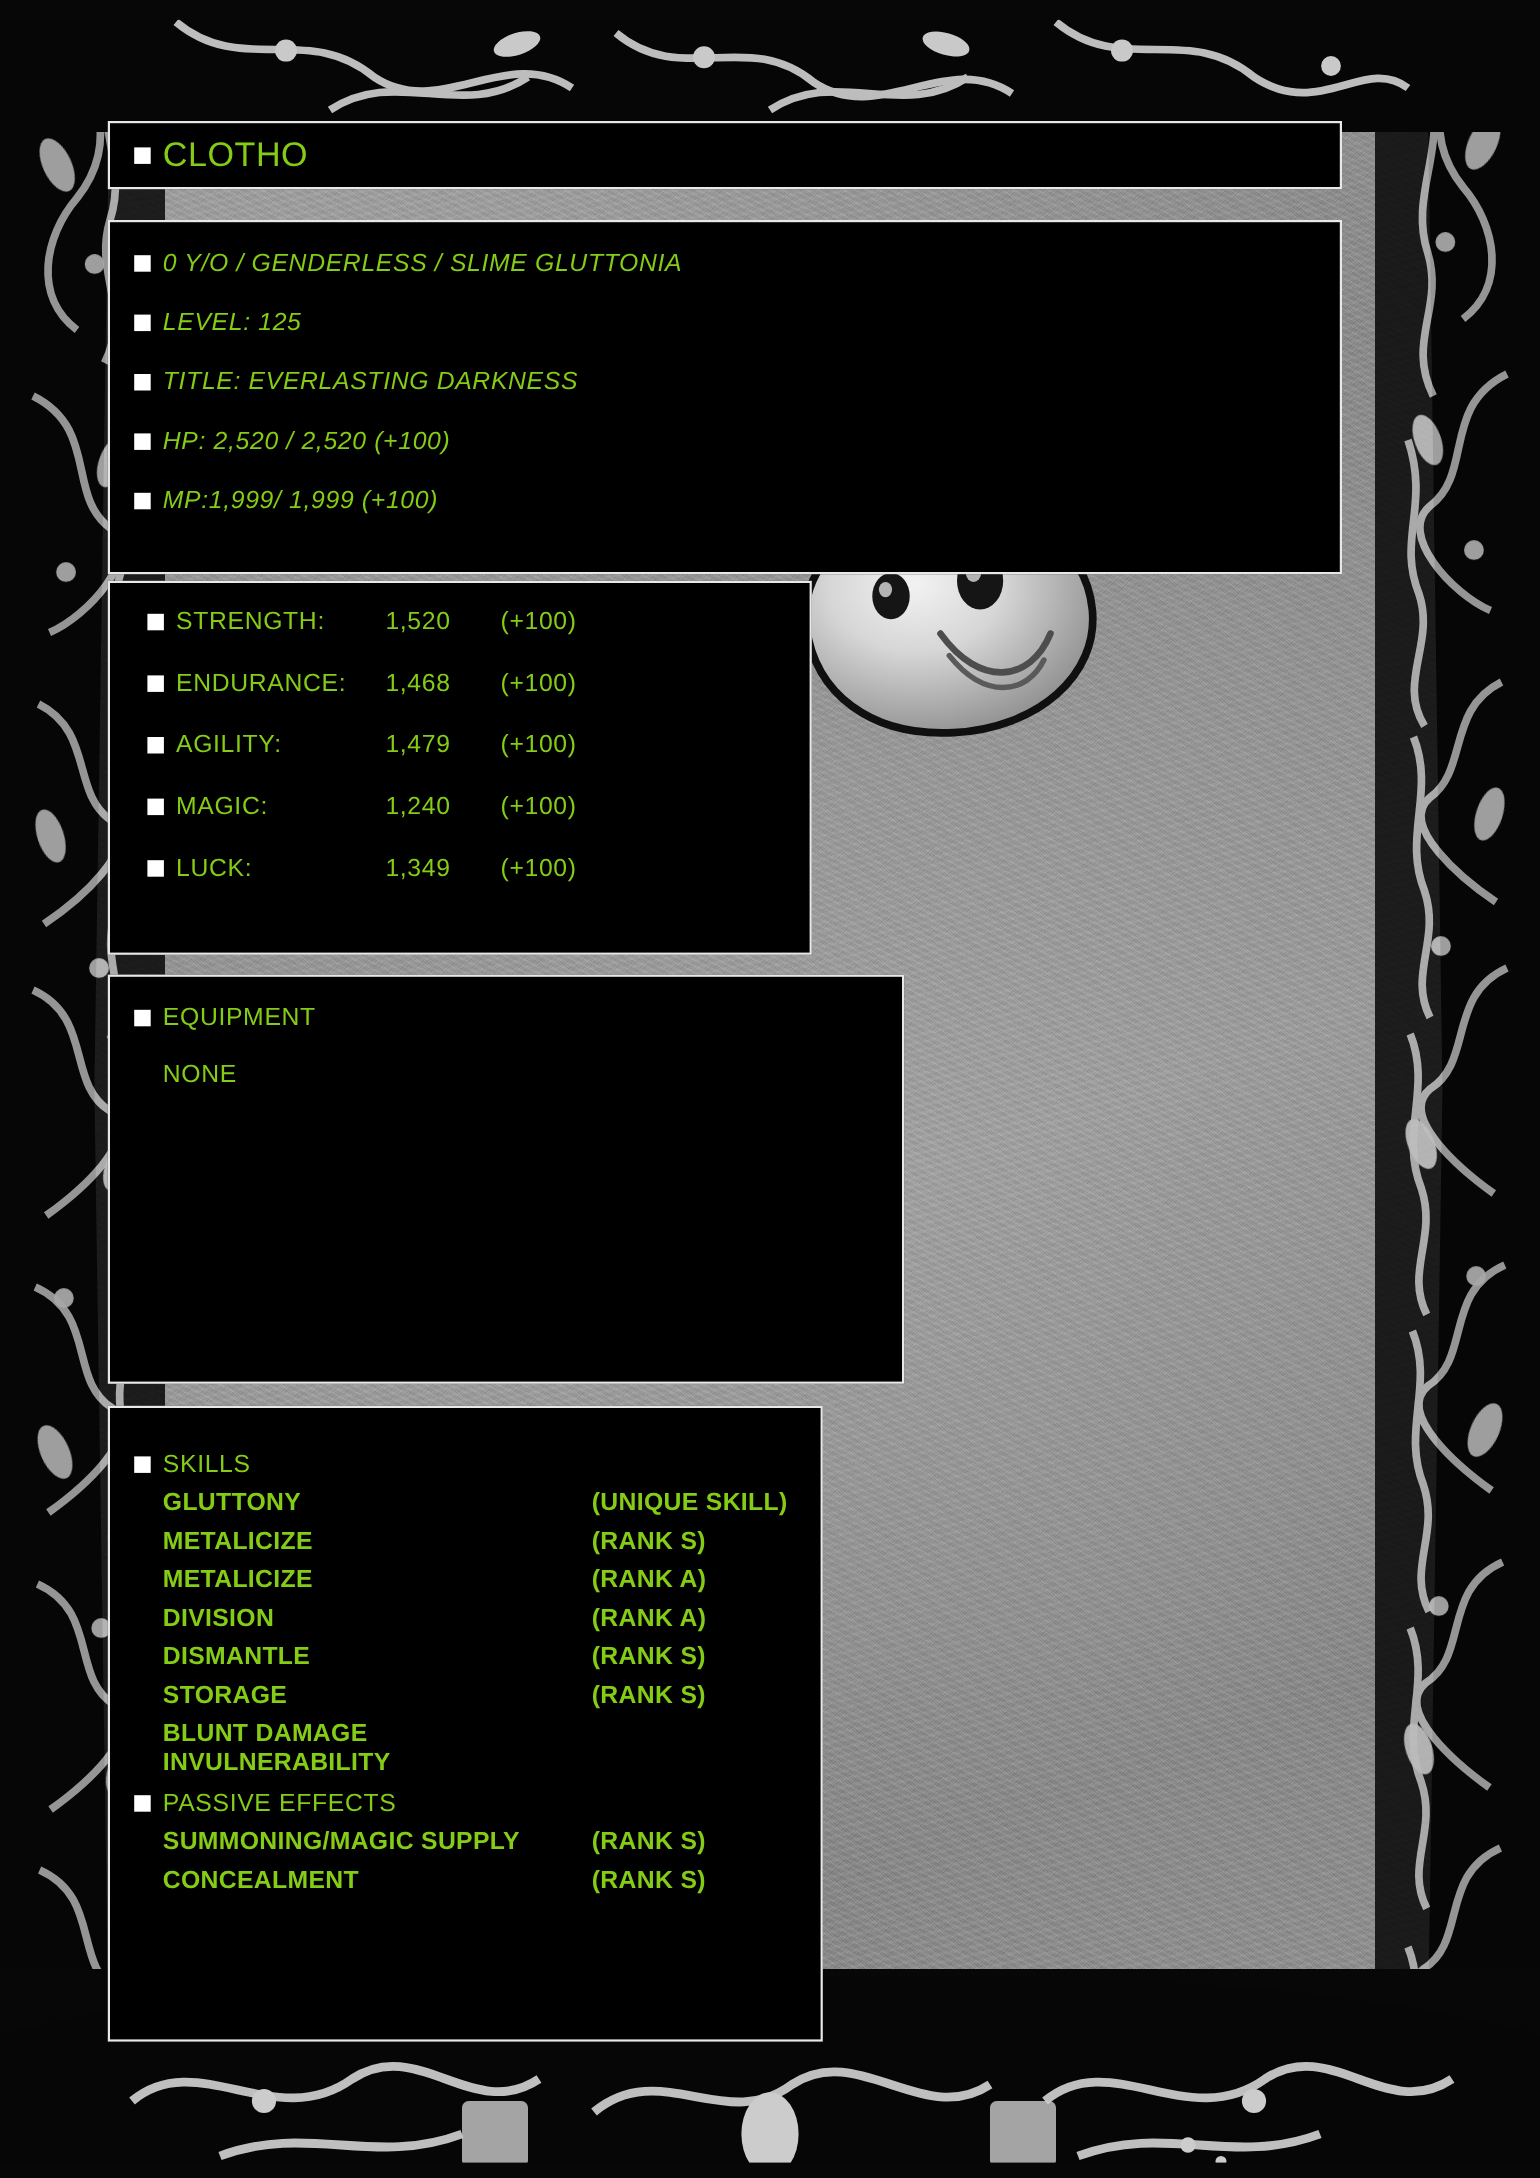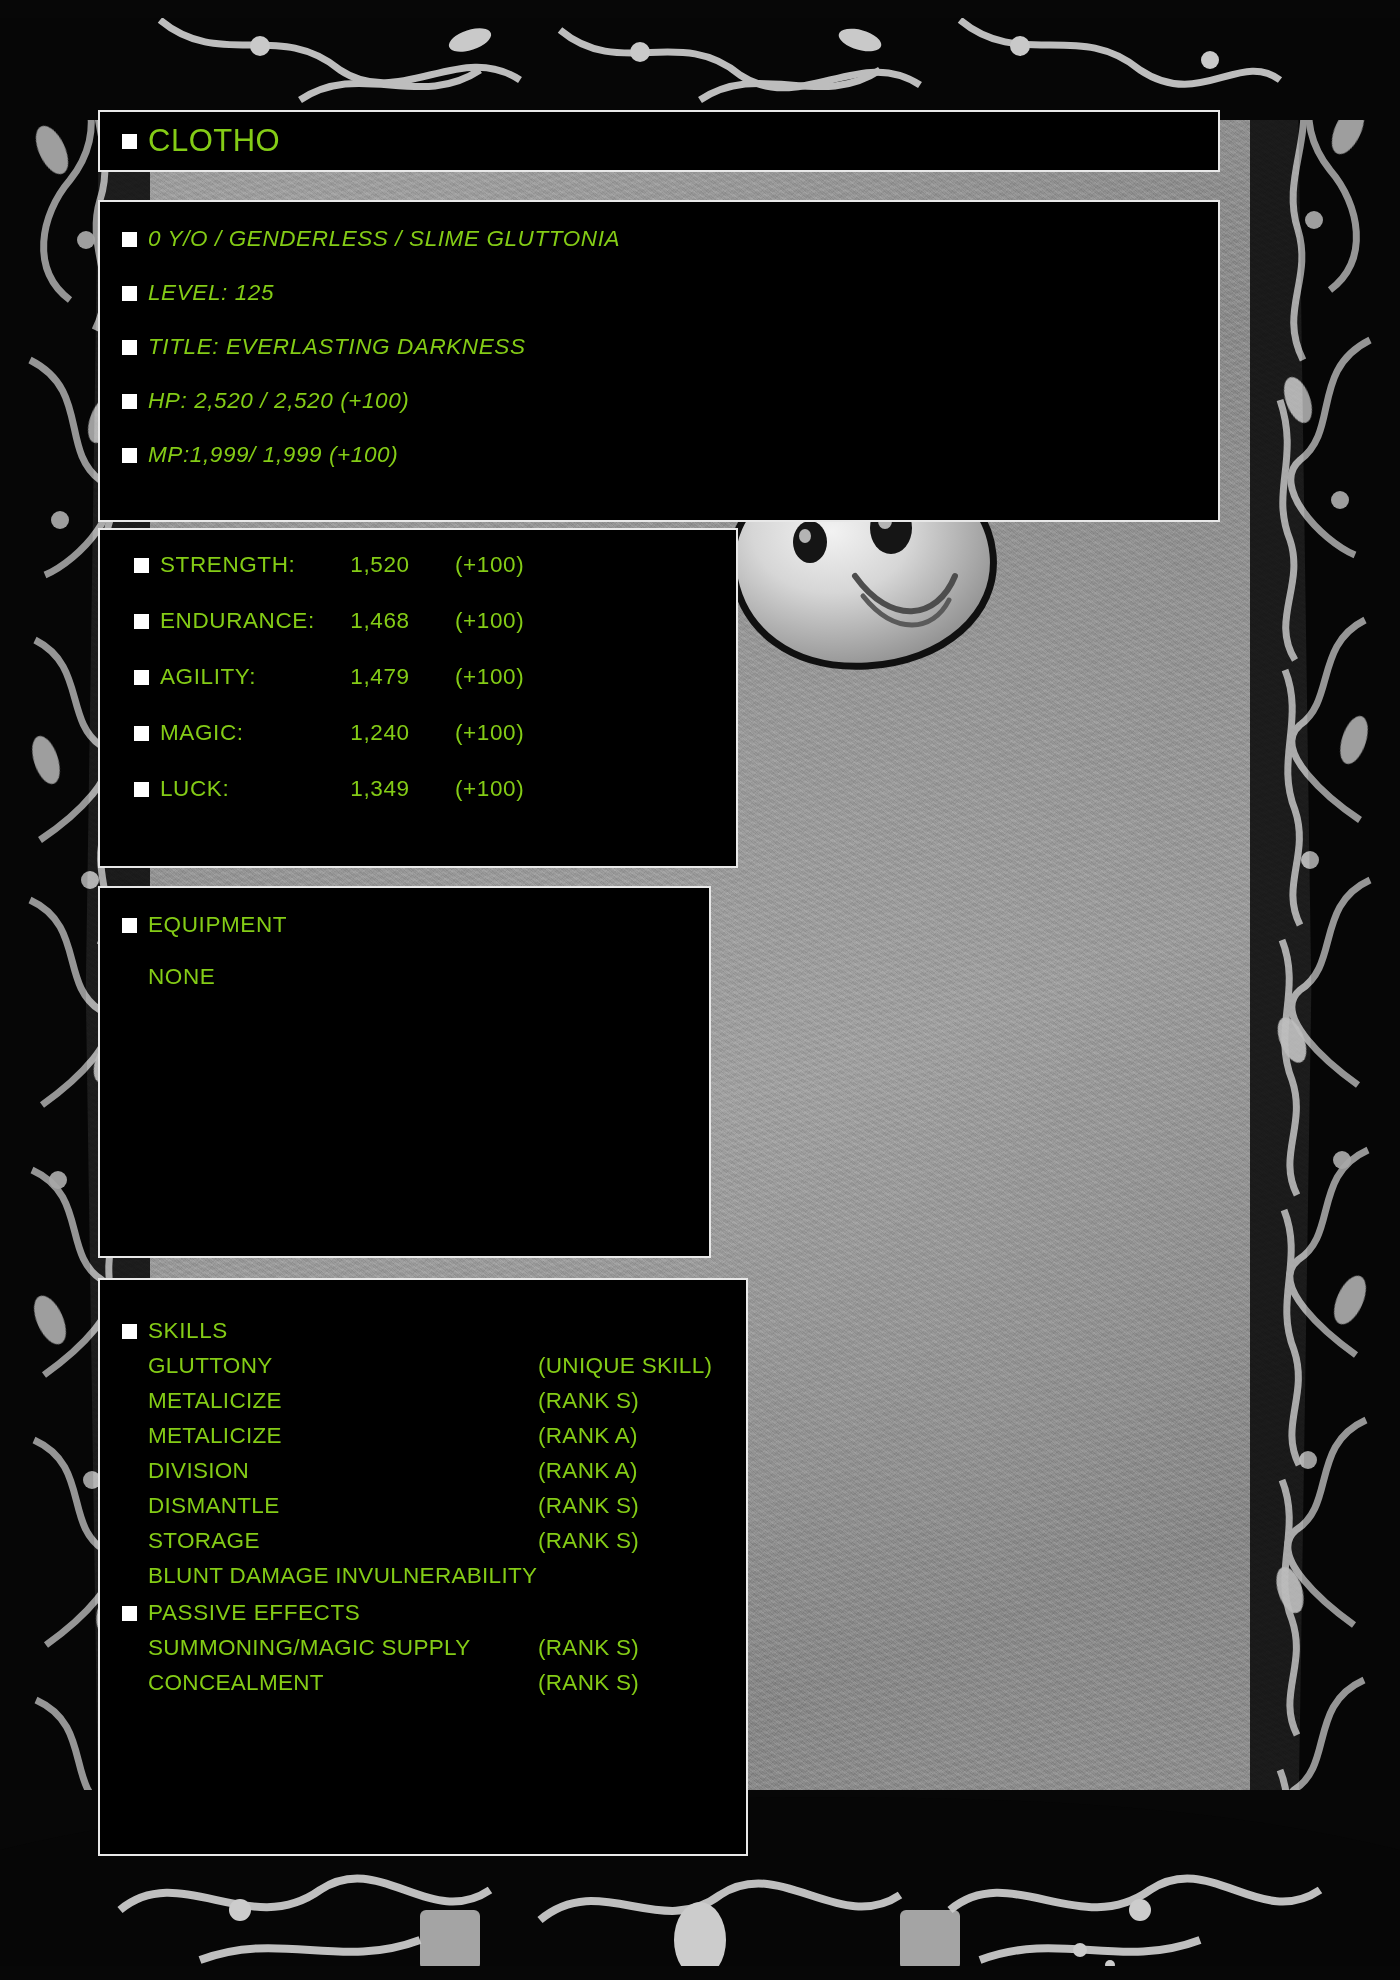--- a/index.html
+++ b/index.html
@@ -109,40 +109,40 @@
     display:flex;align-items:center;
     font-size:22.5px;letter-spacing:.6px;
     margin-bottom:30px;
   }
   .stat-label{width:180px;flex:0 0 auto;}
   .stat-value{width:80px;text-align:center;flex:0 0 auto;}
   .stat-bonus{margin-left:35px;}
 
   
   #panel-equipment{
-    left:98px;top:886px;width:613px;height:372px;
+    left:98px;top:886px;width:724px;height:372px;
     padding:24px 0 0 22px;
   }
   #panel-equipment .head{
     display:flex;align-items:center;font-size:22.5px;letter-spacing:.6px;
   }
   #panel-equipment .none{
     font-size:22.5px;letter-spacing:.6px;margin-top:26px;margin-left:26px;
   }
 
   
   #panel-skills{
     left:98px;top:1278px;width:650px;height:578px;
     padding:38px 0 0 22px;
   }
   #panel-skills .head{
     display:flex;align-items:center;font-size:22.5px;letter-spacing:.6px;
   }
   .skill-line{
-    display:flex;font-size:22.5px;letter-spacing:.3px;margin-left:26px;margin-top:9px;
+    display:flex;font-size:22.5px;letter-spacing:.3px;margin-left:26px;margin-top:9px;font-weight:bold;
   }
   .skill-name{width:390px;flex:0 0 auto;}
   .skill-rank{flex:0 0 auto;}
   .head-passive{margin-top:11px;}
 
   
   #slime{
     position:absolute;
     left:705px;top:450px;width:310px;height:250px;
   }

